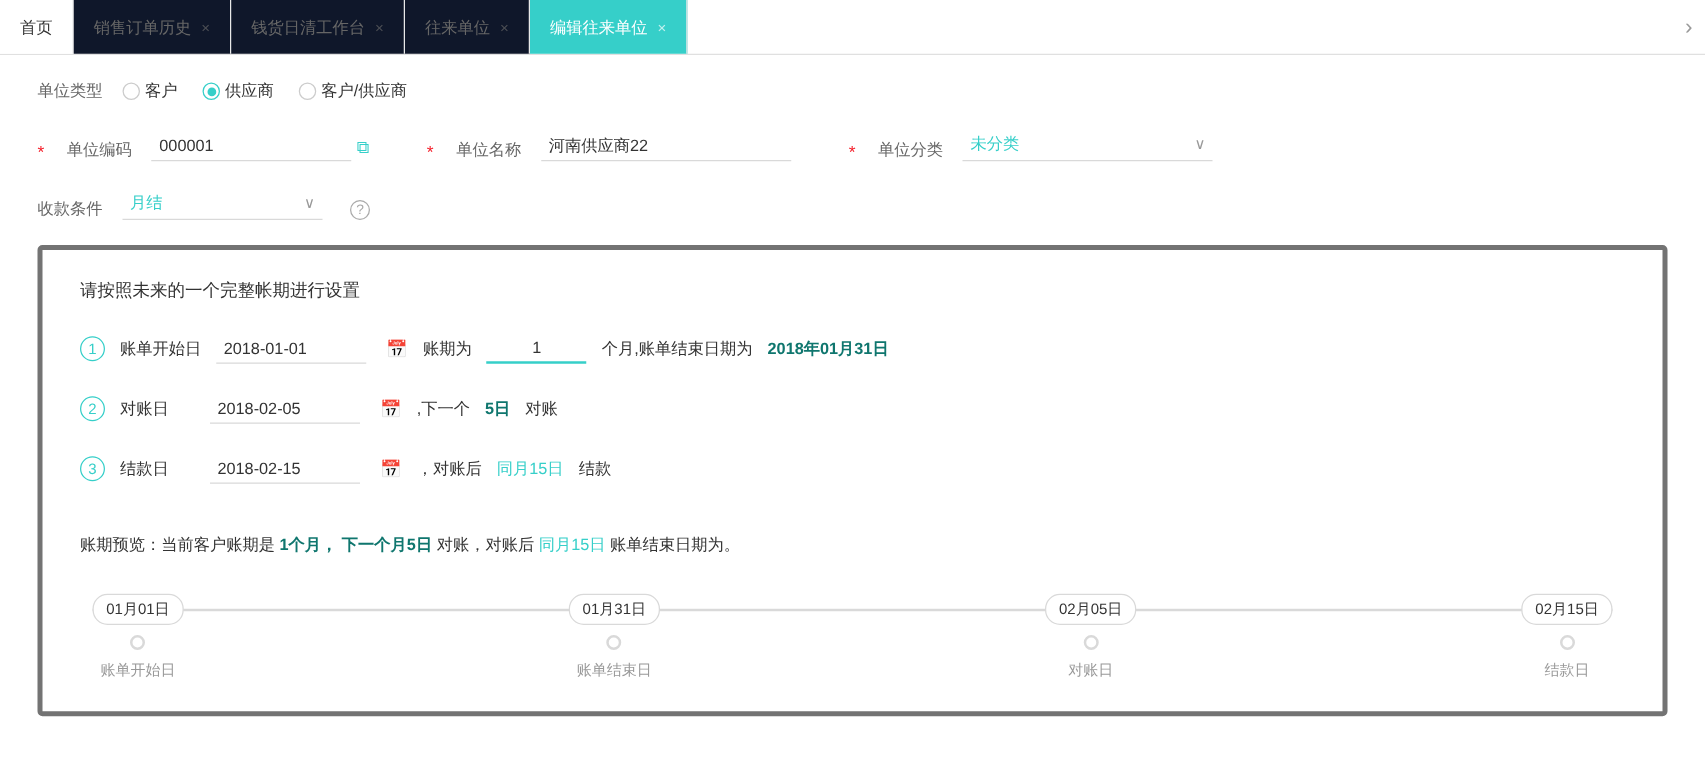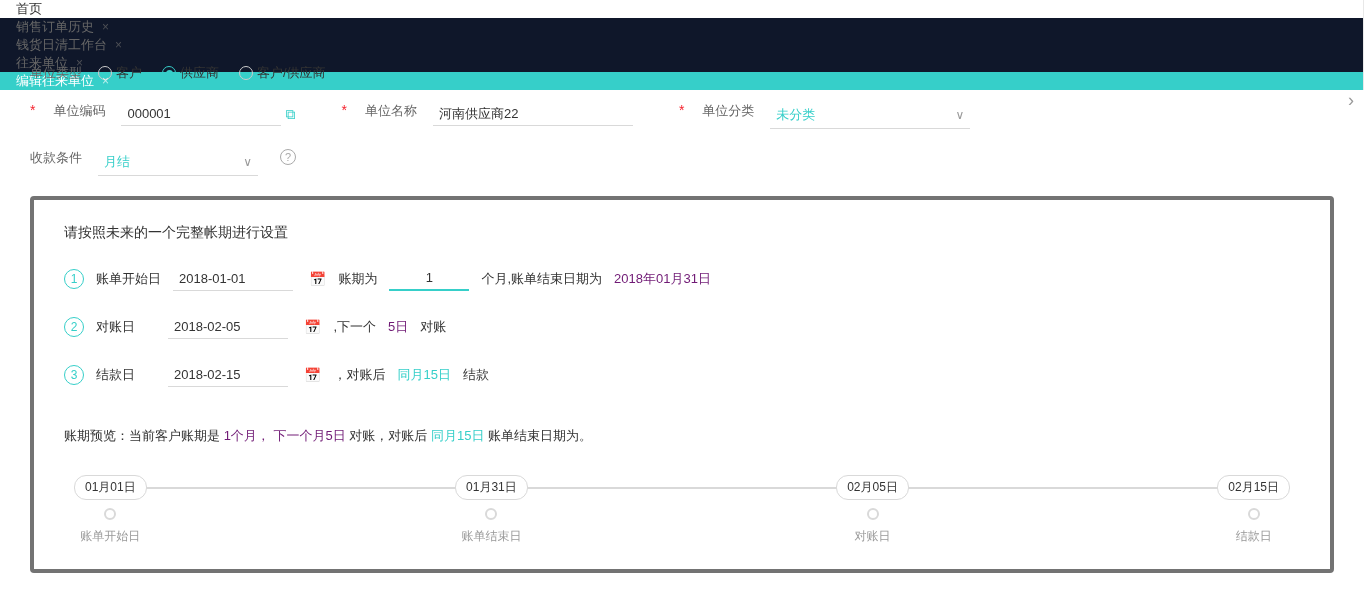--- a/index.html
+++ b/index.html
@@ -5,21 +5,20 @@
     * { box-sizing: border-box; margin: 0; padding: 0; }
     body { font-family: 'Microsoft YaHei', '微软雅黑', sans-serif; font-size: 14px; background: #f5f5f5; color: #333; }
 
     
     .tabs-bar {
       display: flex;
       align-items: stretch;
       background: #fff;
       border-bottom: 1px solid #e0e0e0;
       height: 44px;
-      flex-direction: column;
     }
     .tab-item {
       display: flex;
       align-items: center;
       padding: 0 16px;
       cursor: pointer;
       color: #666;
       font-size: 13px;
       white-space: nowrap;
       border-right: 1px solid #e8e8e8;
@@ -51,21 +50,21 @@
     
     .main-content {
       padding: 20px 30px;
       background: #fff;
       min-height: calc(100vh - 40px);
     }
 
     
     .form-row {
       display: flex;
-      align-items: flex-start;
+      align-items: flex-end;
       margin-bottom: 20px;
       gap: 16px;
     }
     .form-label {
       color: #666;
       white-space: nowrap;
       font-size: 13px;
     }
     .required-star {
       color: #f5222d;
@@ -212,21 +211,22 @@
       color: #36cfc9;
       margin-left: 4px;
       cursor: pointer;
       font-size: 14px;
     }
     .row-text {
       font-size: 13px;
       color: #333;
     }
     .highlight-orange {
-      color: #701a75;
+      color: #0f766e;
+      font-weight: bold;
     }
     .highlight-teal {
       color: #36cfc9;
     }
     .month-input {
       border: none;
       border-bottom: 2px solid #36cfc9;
       padding: 4px 6px;
       font-size: 13px;
       color: #333;

